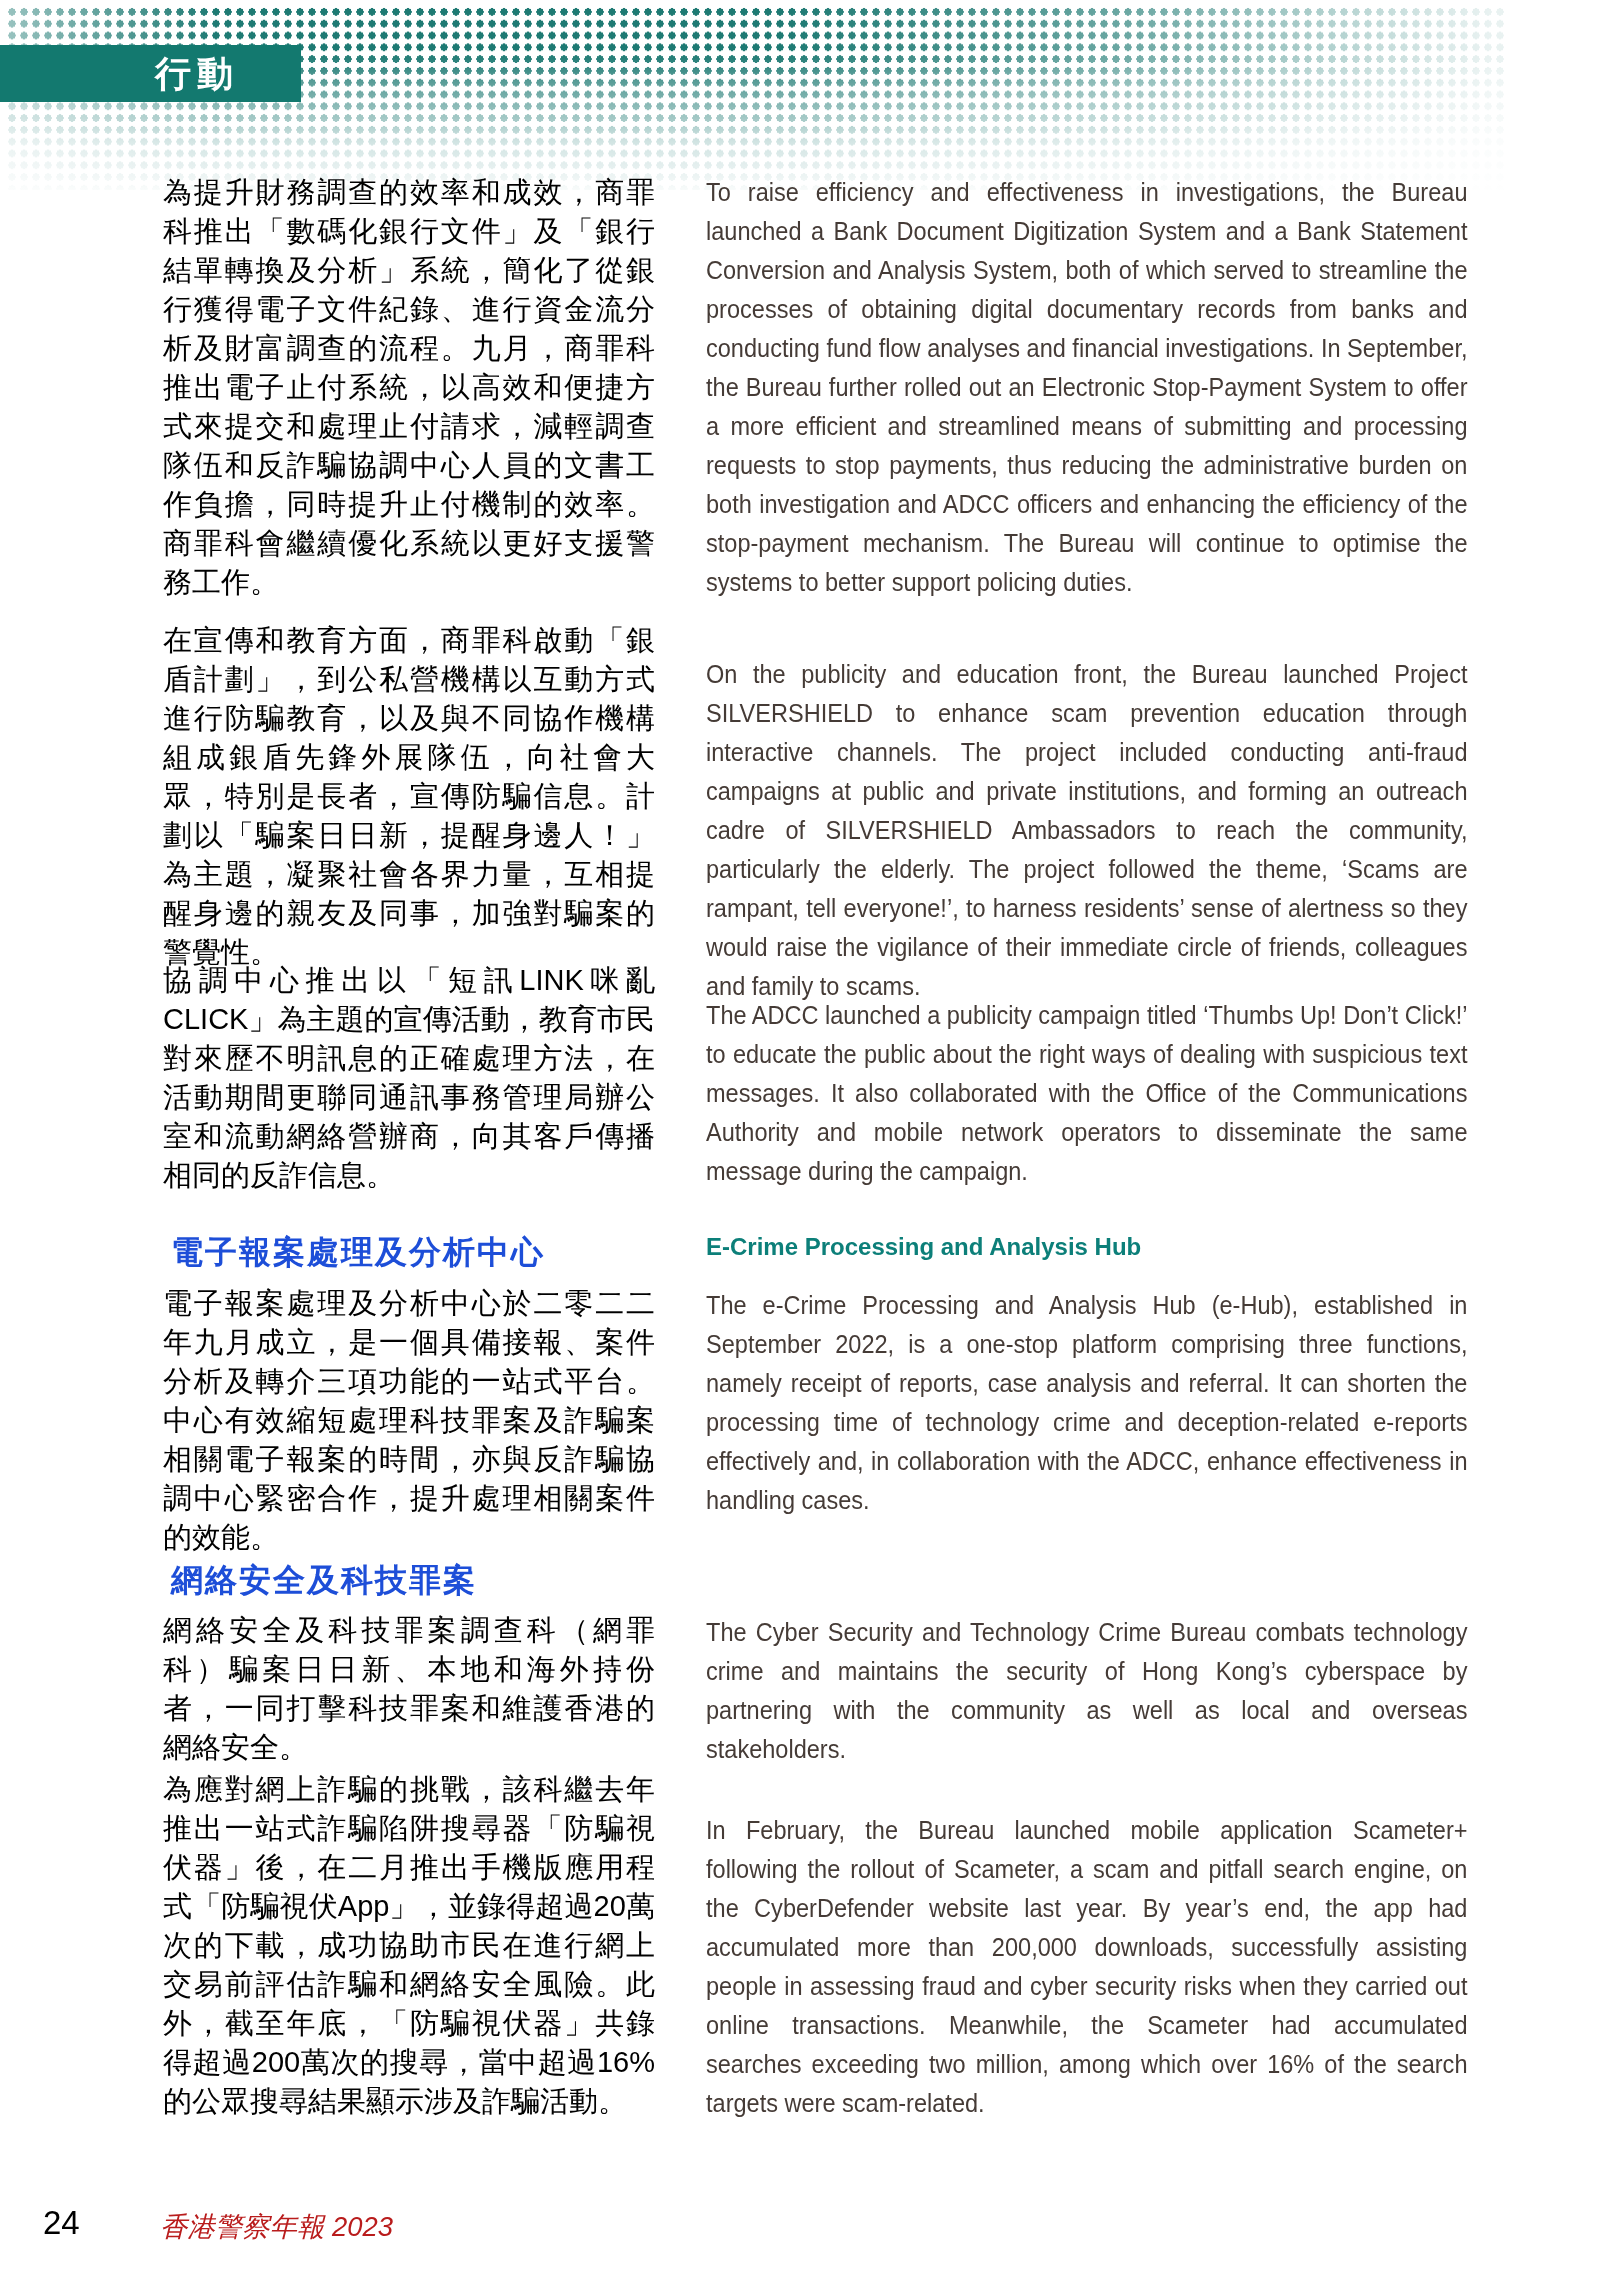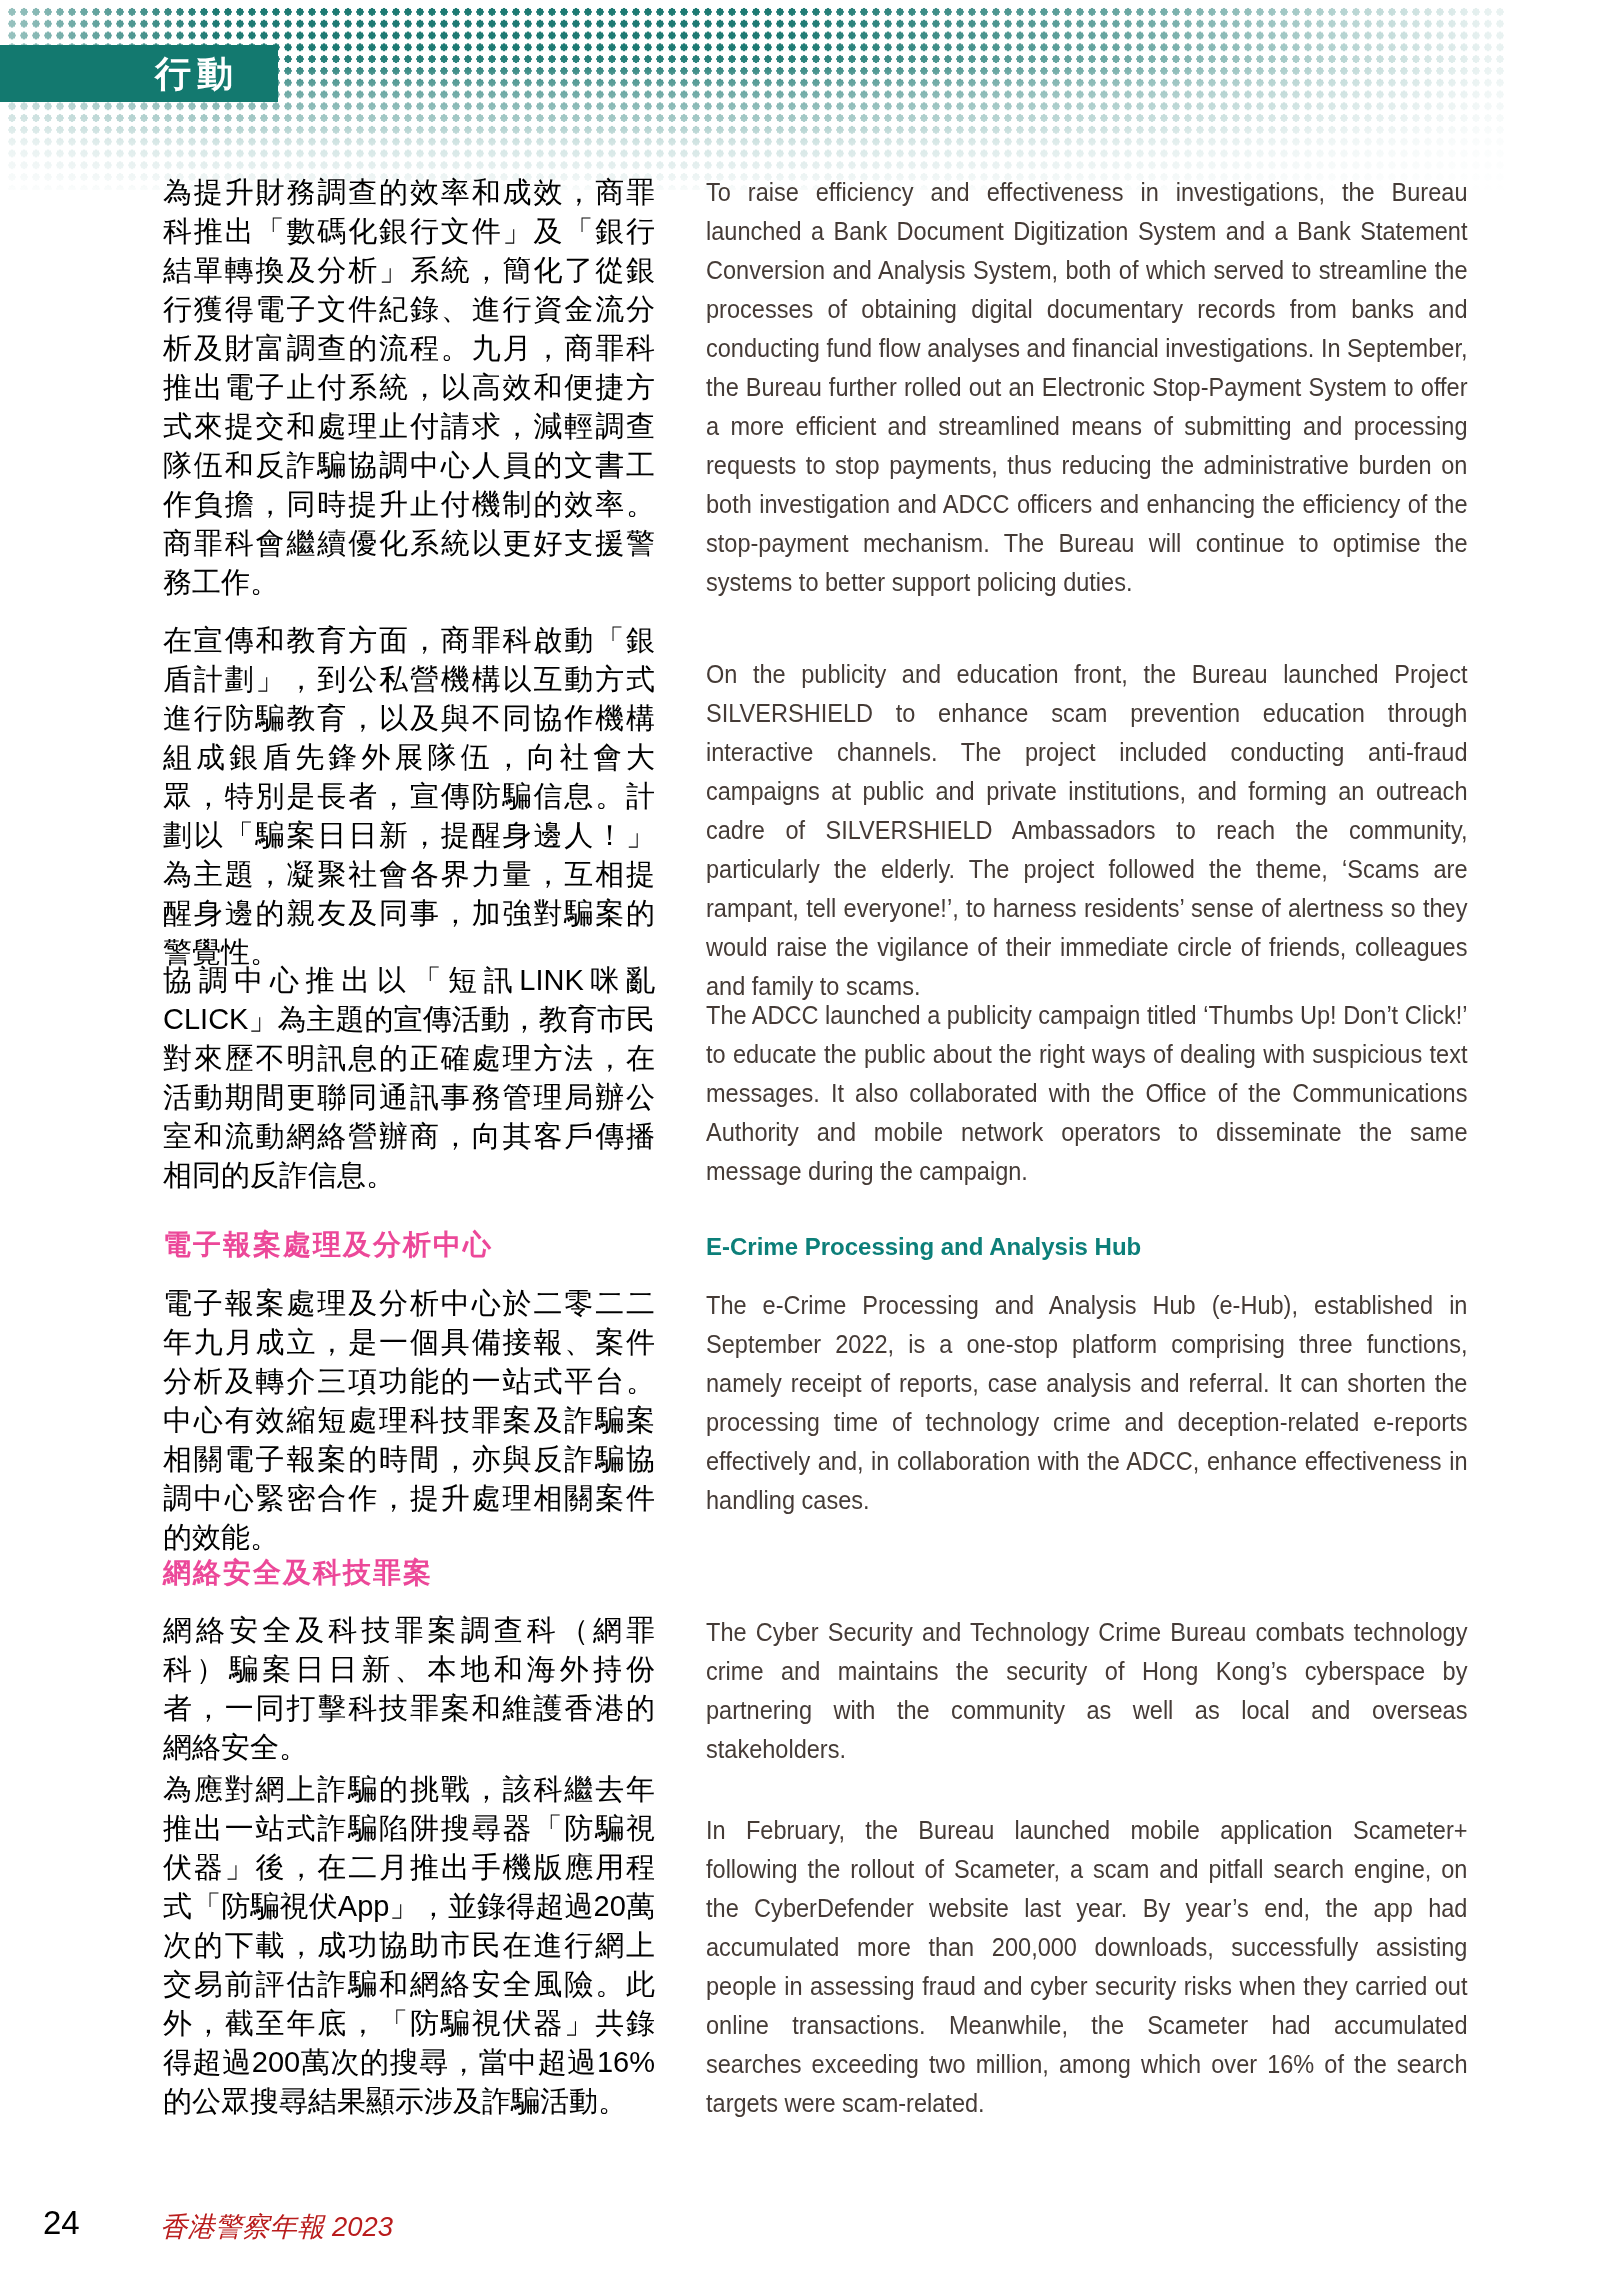--- a/index.html
+++ b/index.html
@@ -14,21 +14,21 @@
   
   .halftone{
     position:absolute;left:5.9px;top:5.9px;width:1498px;height:184px;
     background-image:
       linear-gradient(to right, rgba(255,255,255,.55) 0%, rgba(255,255,255,0) 14%, rgba(255,255,255,0) 52%, rgba(255,255,255,.35) 75%, rgba(255,255,255,.9) 99%),
       linear-gradient(to bottom, rgba(255,255,255,0) 0%, rgba(255,255,255,0) 26%, rgba(255,255,255,.45) 52%, rgba(255,255,255,.8) 74%, rgba(255,255,255,.97) 100%),
       radial-gradient(circle 3.8px at 50% 50%, #1e7a73 92%, rgba(30,122,115,0) 100%);
     background-size:100% 100%,100% 100%,12px 11.8px;
   }
   .action-box{
-    position:absolute;left:0;top:45px;width:278px;height:57px;
+    position:absolute;left:0;top:45px;width:301px;height:57px;
     background:#13796f;
     z-index:3;
   }
   .action-box .label{
     display:block;
     padding-left:155px;
     line-height:57px;
     font-size:36px;
     font-weight:bold;
     letter-spacing:5.9px;
@@ -38,24 +38,24 @@
   
   .cn-p{
     position:absolute;left:163px;width:492px;
     font-size:29px;line-height:39px;
     text-align:justify;text-justify:inter-character;
     color:#000000;
     margin:0;
   }
   .cn-h{
     position:absolute;left:163px;width:510px;
-    font-size:28px;line-height:39px;font-weight:bold;
-    color:#ec4899;
+    font-size:32px;line-height:39px;font-weight:bold;
+    color:#1d4ed8;
     letter-spacing:2px;
-    margin:0;
+    margin:8px;
   }
   
   .en-p{
     position:absolute;left:706px;width:825px;
     transform:scaleX(.923);transform-origin:0 0;
     font-size:25.5px;line-height:39px;
     text-align:justify;
     color:#453b36;
     margin:0;
   }

